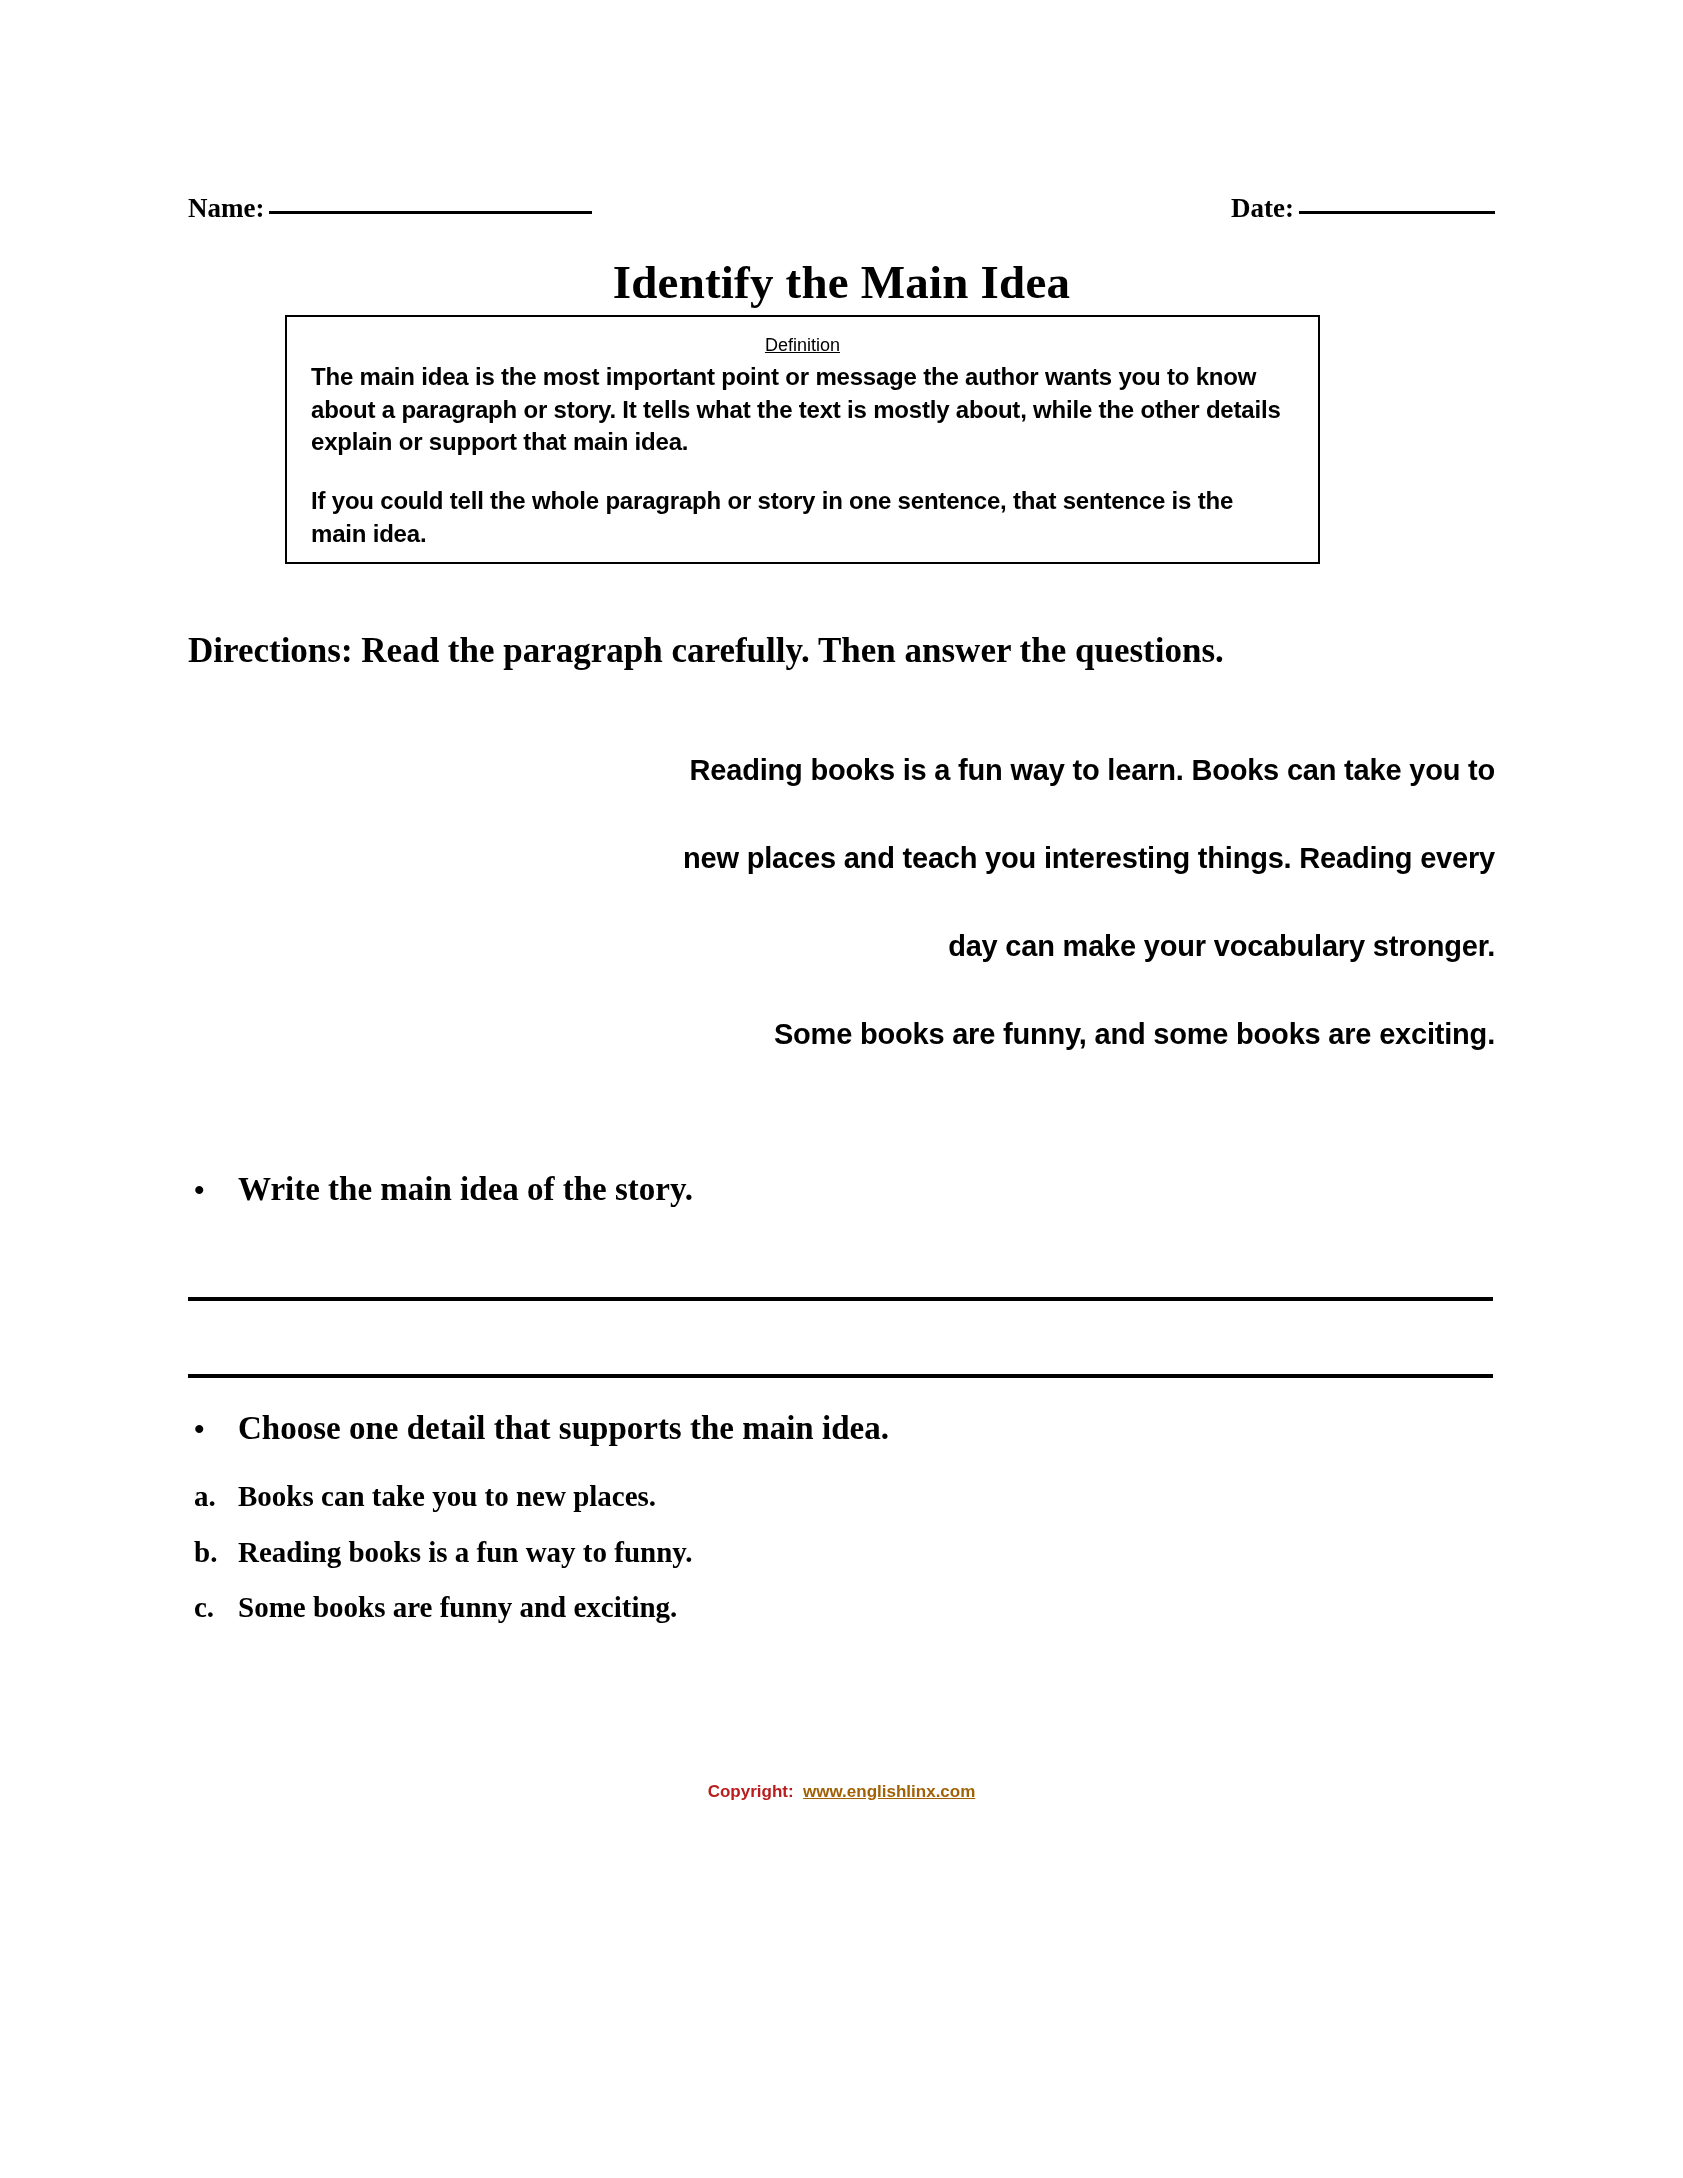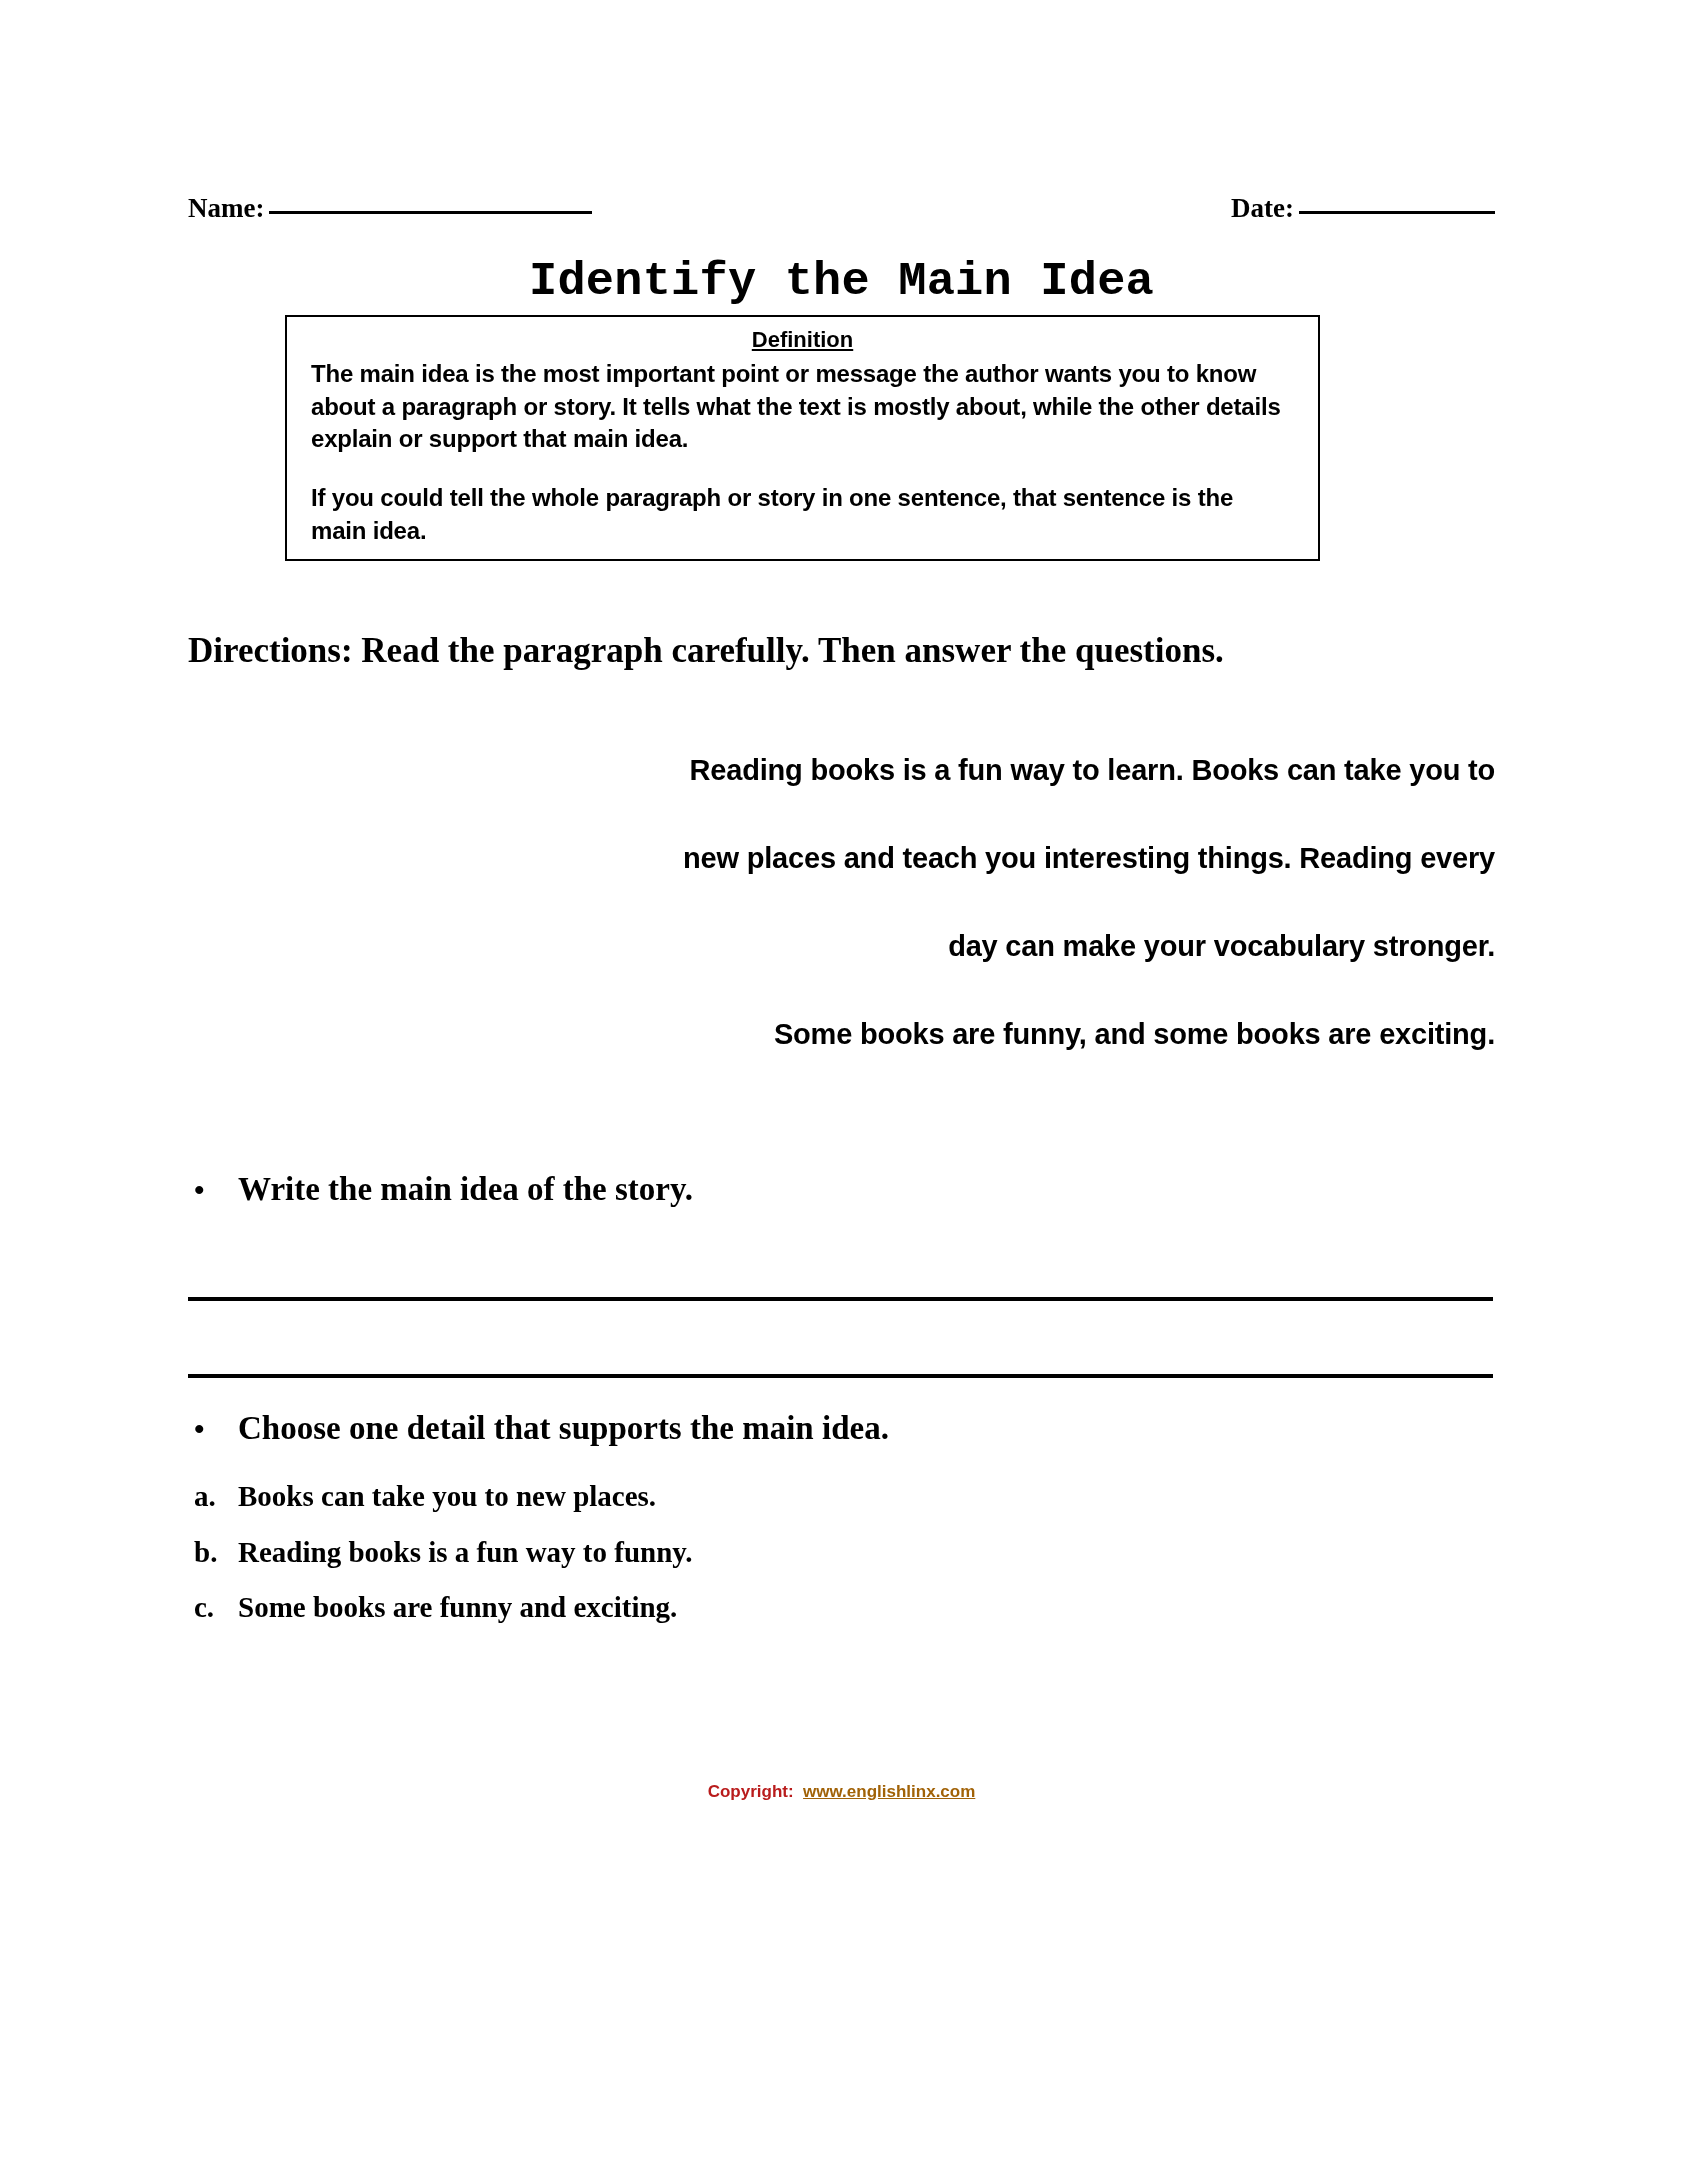--- a/index.html
+++ b/index.html
@@ -56,44 +56,44 @@
   .rule-name { width: 323px; }
   .rule-date { width: 196px; }
 
   
   .title {
     position: absolute;
     top: 255px;
     left: 0;
     width: 1683px;
     text-align: center;
-    font-family: Liberation Mono, monospace;
+    font-family: Liberation Serif, serif;
     font-weight: bold;
     font-size: 47px;
     letter-spacing: 0.2px;
   }
 
   
   .definition-box {
     position: absolute;
     left: 285px;
     top: 315px;
     width: 1035px;
     min-height: 166px;
     border: 2px solid #000;
     box-sizing: border-box;
     padding: 10px 24px 12px 24px;
     font-family: "Liberation Sans", sans-serif;
   }
   .definition-title {
     text-align: center;
-    font-weight: bold;
-    font-size: 22px;
+    font-weight: normal;
+    font-size: 18px;
     text-decoration: underline;
-    margin: 0 0 5px 0;
+    margin: 8px 0 5px 0;
     letter-spacing: 0px;
   }
   .definition-text {
     font-weight: bold;
     font-size: 24px;
     line-height: 1.36;
     letter-spacing: -0.2px;
     margin: 0;
   }
   .definition-gap { height: 26px; }

